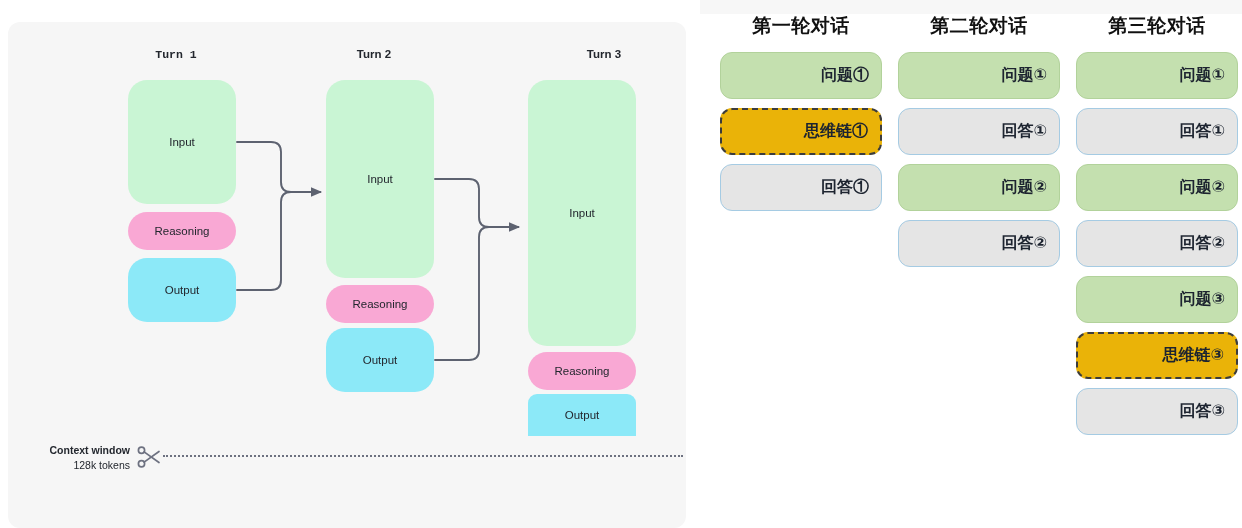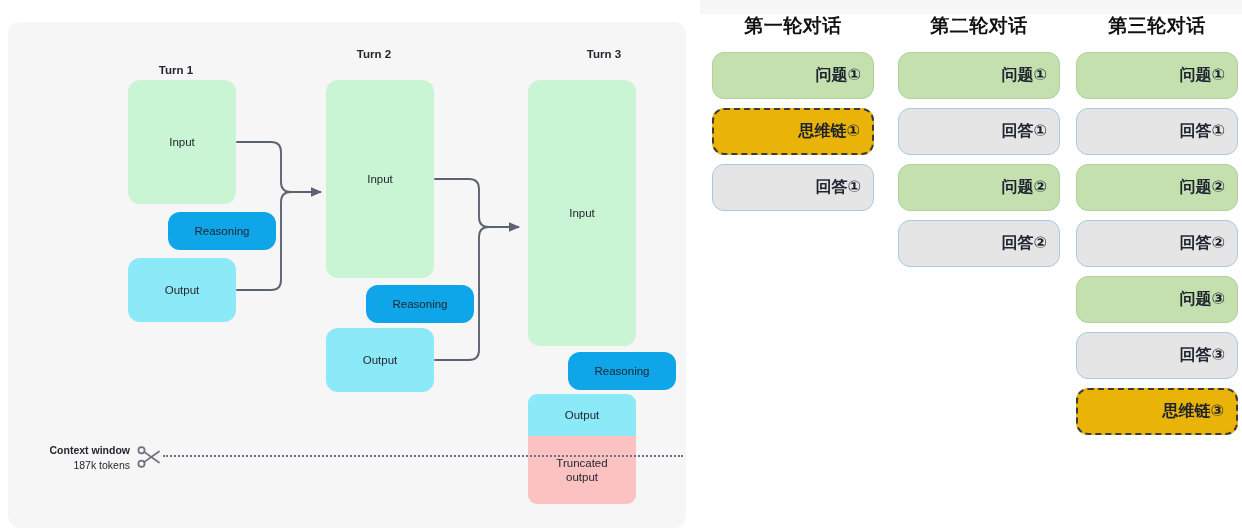--- a/index.html
+++ b/index.html
@@ -6,25 +6,25 @@
   body{width:1242px;height:528px;position:relative;overflow:hidden;
        font-family:"Liberation Sans","DejaVu Sans",sans-serif;}
 
   
   #left-panel{position:absolute;left:8px;top:22px;width:678px;height:506px;
               background:#f6f6f6;border-radius:12px;overflow:hidden;}
 
   .turn-title{position:absolute;font-size:11.5px;font-weight:bold;color:#23272e;
               text-align:center;white-space:nowrap;}
 
-  .blk{position:absolute;border-radius:12px;display:flex;align-items:center;
+  .blk{position:absolute;border-radius:19px;display:flex;align-items:center;
        justify-content:center;font-size:11.5px;color:#23272e;line-height:1.25;
        text-align:center;}
   .blk.green{background:#c9f5d4;}
-  .blk.grey{background:#0ea5e9;margin-left:40px;}
+  .blk.grey{background:#f9a8d4;}
   .blk.cyan{background:#8ce9f8;}
   .blk.red{background:#fcc2c2;}
 
   #cut-line{position:absolute;left:155px;top:433px;width:520px;height:0;
             border-top:2px dotted #6d7180;}
   #scissors-icon{position:absolute;left:128px;top:422px;width:26px;height:26px;color:#6d7180;}
   #ctx-label{position:absolute;left:14px;top:421px;width:108px;text-align:right;
              font-size:10.5px;line-height:1.45;color:#23272e;}
   #ctx-label .l1{font-weight:bold;display:block;}
   #ctx-label .l2{display:block;}
@@ -32,21 +32,21 @@
   #connectors{position:absolute;left:0;top:0;width:678px;height:506px;
               pointer-events:none;}
 
   
   #right-panel{position:absolute;left:700px;top:0px;width:542px;height:528px;
                background:#ffffff;}
   #right-topband{position:absolute;left:0;top:0;width:542px;height:14px;
                  background:#f7f7f7;}
 
   .cn-col{position:absolute;top:0;width:162px;}
-  #cn-col-0{left:12px;}
+  #cn-col-0{left:20px;font-family:Liberation Mono, monospace;}
   #cn-col-1{left:198px;}
   #cn-col-2{left:376px;}
 
   .cn-head{height:52px;display:flex;align-items:center;justify-content:center;
            font-size:19px;font-weight:bold;color:#111111;letter-spacing:0.5px;}
 
   .cn-box{height:47px;margin-bottom:9px;border-radius:12px;
           display:flex;align-items:center;justify-content:flex-end;
           padding-right:12px;box-sizing:border-box;
           font-size:16px;font-weight:bold;color:#1d2430;}
@@ -72,40 +72,38 @@
 
     <path d="M283,170 H313" fill="none" stroke="#5d6270" stroke-width="1.9" marker-end="url(#ah)"></path>
 
     <path d="M427,157 H461 Q471,157 471,167 V195 Q471,205 481,205" fill="none" stroke="#5d6270" stroke-width="1.9" stroke-linecap="round"></path>
 
     <path d="M427,338 H461 Q471,338 471,328 V215 Q471,205 481,205" fill="none" stroke="#5d6270" stroke-width="1.9" stroke-linecap="round"></path>
 
     <path d="M481,205 H511" fill="none" stroke="#5d6270" stroke-width="1.9" marker-end="url(#ah)"></path>
   </svg>
 
-  <div class="turn-title" style="left:112px;top:42px;width:112px;">Turn 1</div>
+  <div class="turn-title" style="left:112px;top:26px;width:112px;font-family:Liberation Mono, monospace;">Turn 1</div>
   <div class="blk green" style="left:120px;top:58px;width:108px;height:124px;">Input</div>
   <div class="blk grey" style="left:120px;top:190px;width:108px;height:38px;">Reasoning</div>
   <div class="blk cyan" style="left:120px;top:236px;width:108px;height:64px;">Output</div>
 
   <div class="turn-title" style="left:310px;top:26px;width:112px;">Turn 2</div>
   <div class="blk green" style="left:318px;top:58px;width:108px;height:198px;">Input</div>
   <div class="blk grey" style="left:318px;top:263px;width:108px;height:38px;">Reasoning</div>
   <div class="blk cyan" style="left:318px;top:306px;width:108px;height:64px;">Output</div>
 
   <div class="turn-title" style="left:540px;top:26px;width:112px;">Turn 3</div>
   <div class="blk green" style="left:520px;top:58px;width:108px;height:266px;">Input</div>
   <div class="blk grey" style="left:520px;top:330px;width:108px;height:38px;">Reasoning</div>
   <div class="blk cyan" style="left:520px;top:372px;width:108px;height:42px;border-radius:9px 9px 0 0;">Output</div>
-  <div class="blk red" style="left:520px;top:414px;width:108px;height:68px;border-radius:0 0 9px 9px;white-space:pre-line;">Truncated
-output</div>
 
   <div id="ctx-label">
     <span class="l1">Context window</span>
-    <span class="l2">187k tokens</span>
+    <span class="l2">128k tokens</span>
   </div>
   <div id="scissors-icon">
     <svg viewBox="0 0 26 26" width="26" height="26" xmlns="http://www.w3.org/2000/svg">
       <circle cx="5.5" cy="6.2" r="3.1" fill="none" stroke="#6d7180" stroke-width="1.7"></circle>
       <circle cx="5.5" cy="19.8" r="3.1" fill="none" stroke="#6d7180" stroke-width="1.7"></circle>
       <path d="M8.1 7.9 L23 18.5" fill="none" stroke="#6d7180" stroke-width="1.7" stroke-linecap="round"></path>
       <path d="M8.1 18.1 L23 7.5" fill="none" stroke="#6d7180" stroke-width="1.7" stroke-linecap="round"></path>
     </svg>
   </div>
   <div id="cut-line"></div>
@@ -129,16 +127,16 @@
     <div class="cn-box blue">回答②</div>
   </div>
 
   <div class="cn-col" id="cn-col-2">
     <div class="cn-head">第三轮对话</div>
     <div class="cn-box green">问题①</div>
     <div class="cn-box blue">回答①</div>
     <div class="cn-box green">问题②</div>
     <div class="cn-box blue">回答②</div>
     <div class="cn-box green">问题③</div>
+    <div class="cn-box yellow">思维链③</div>
     <div class="cn-box blue">回答③</div>
-    <div class="cn-box yellow">思维链③</div>
   </div>
 </div>
 
 </body></html>

